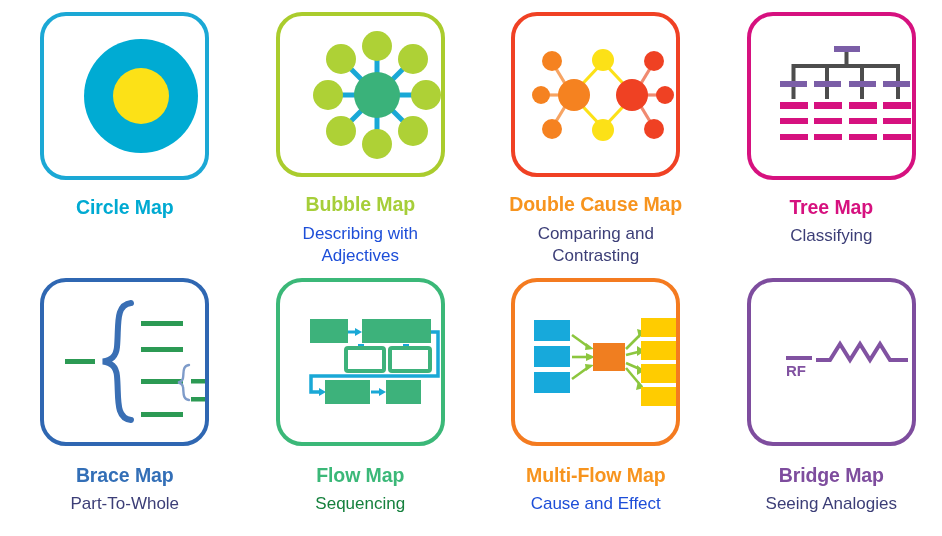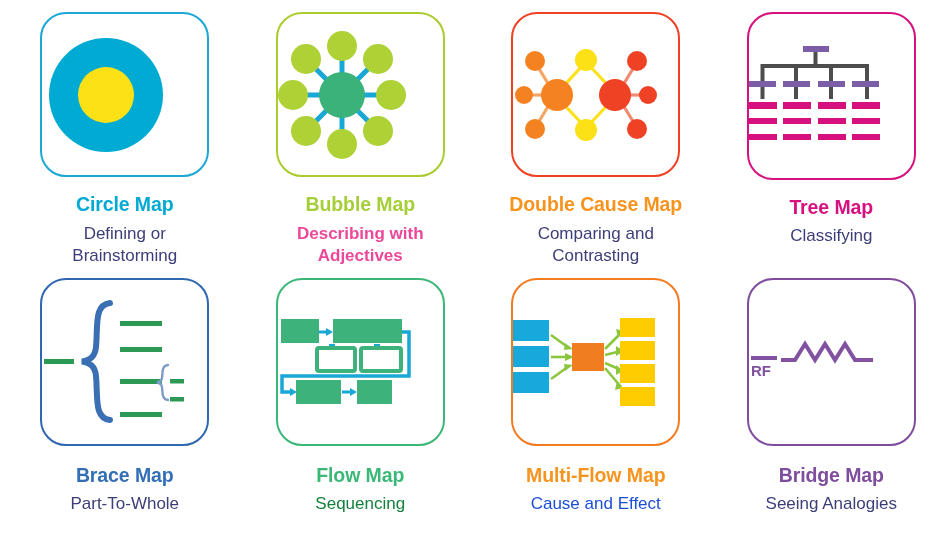--- a/index.html
+++ b/index.html
@@ -26,25 +26,25 @@
     display: flex;
     flex-direction: column;
     align-items: center;
     box-sizing: border-box;
     padding-left: 14px;
   }
   .card {
     width: 169px;
     height: 168px;
     border-radius: 26px;
-    border: 2px solid #14b8a6;
+    border: 4px solid #14b8a6;
     box-sizing: border-box;
     display: flex;
     align-items: center;
-    justify-content: flex-start;
+    justify-content: flex-end;
     background: #ffffff;
     margin-top: 12px;
   }
   .card svg { display: block; }
   .title {
     font-size: 19.5px;
     font-weight: bold;
     letter-spacing: -0.1px;
     margin-top: 16px;
     line-height: 1.15;
@@ -67,24 +67,20 @@
 <div class="grid">
 
   <div class="cell">
     <div class="card" id="card-0" style="border-color: rgb(27, 168, 213);">
       <svg width="128" height="128" viewBox="0 0 128 128">
         <circle cx="64" cy="64" r="57" fill="#00ABD3"></circle>
         <circle cx="64" cy="64" r="28" fill="#FCE117"></circle>
       </svg>
     </div>
     <div class="title" id="title-0" style="color: rgb(0, 170, 210);">Circle Map</div>
-    <div class="subtitle" style="color: rgb(60, 62, 119);">
-      <div>Defining or</div>
-      <div>Brainstorming</div>
-    </div>
   </div>
 
   <div class="cell">
     <div class="card" id="card-1" style="border-color: rgb(170, 204, 45);">
       <svg width="128" height="128" viewBox="0 0 128 128">
         <g stroke="#19A8D6" stroke-width="5">
           <line x1="64" y1="64" x2="64" y2="17"></line>
           <line x1="64" y1="64" x2="64" y2="111"></line>
           <line x1="64" y1="64" x2="17" y2="64"></line>
           <line x1="64" y1="64" x2="111" y2="64"></line>
@@ -100,21 +96,21 @@
           <circle cx="113" cy="64" r="15"></circle>
           <circle cx="28" cy="28" r="15"></circle>
           <circle cx="100" cy="28" r="15"></circle>
           <circle cx="28" cy="100" r="15"></circle>
           <circle cx="100" cy="100" r="15"></circle>
         </g>
         <circle cx="64" cy="64" r="23" fill="#3AB27A"></circle>
       </svg>
     </div>
     <div class="title" id="title-1" style="color: rgb(166, 206, 57);">Bubble Map</div>
-    <div class="subtitle" style="color: #ec4899; font-weight: bold;">
+    <div class="subtitle" style="color: #1d4ed8;">
       <div>Describing with</div>
       <div>Adjectives</div>
     </div>
   </div>
 
   <div class="cell">
     <div class="card" id="card-2" style="border-color: rgb(240, 65, 36);">
       <svg width="146" height="110" viewBox="0 0 146 110">
 
         <g stroke-width="3.2" fill="none">

